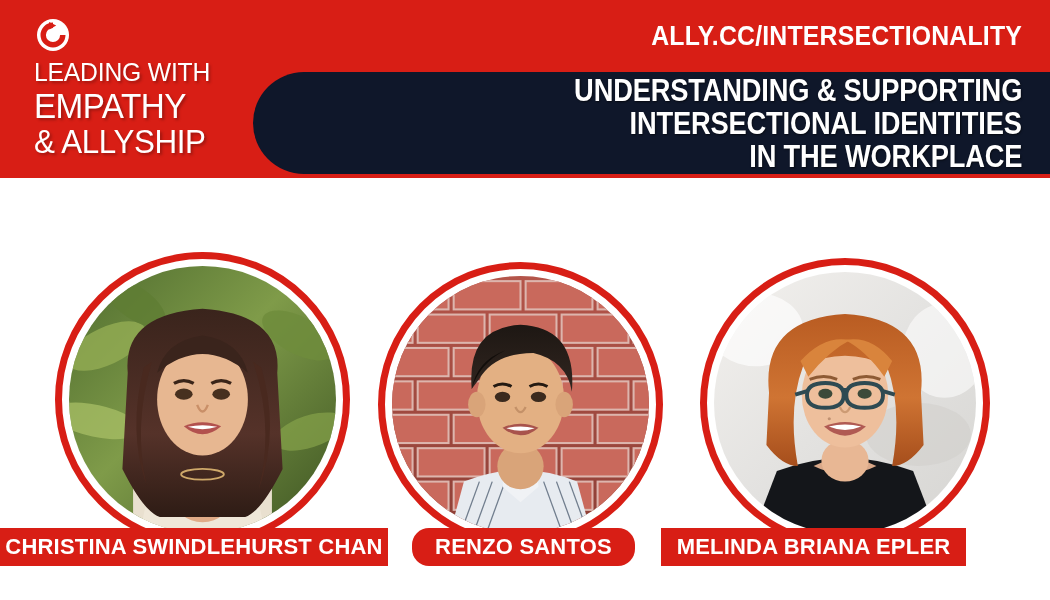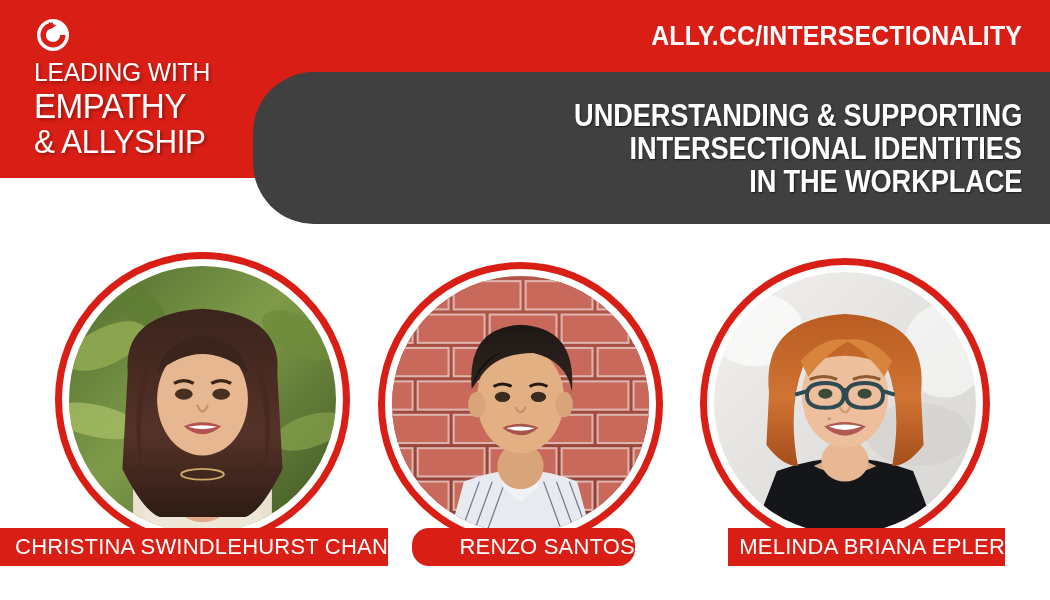--- a/index.html
+++ b/index.html
@@ -109,22 +109,22 @@
     transform-origin: right center;
     font-family: "Liberation Sans", sans-serif;
   }
 
   
   .title-banner {
     position: absolute;
     left: 253px;
     top: 72px;
     width: 797px;
-    height: 152px;
-    background: #404040;
+    height: 102px;
+    background: #0f172a;
     border-top-left-radius: 61px;
     border-bottom-left-radius: 61px;
     z-index: 4;
     box-sizing: border-box;
     padding-right: 28px;
     display: flex;
     flex-direction: column;
     justify-content: center;
     align-items: flex-end;
   }
@@ -173,38 +173,39 @@
     overflow: hidden;
   }
   .portrait-art { width: 100%; height: 100%; display: block; }
 
   .name-bar {
     position: absolute;
     background: #d81e15;
     color: #ffffff;
     display: flex;
     align-items: center;
-    justify-content: flex-end;
+    justify-content: center;
     box-sizing: border-box;
     height: 38px;
     font-size: 22px;
     letter-spacing: 0.2px;
     white-space: nowrap;
     font-family: "Liberation Sans", sans-serif;
+    font-weight: bold;
   }
 
   
   #sp1 .portrait-ring { left: 55px;  top: 62px;  width: 295px; height: 295px; }
   #sp1 .name-bar      { left: 0px;   top: 338px; width: 388px; }
   
   #sp2 .portrait-ring { left: 378px; top: 72px;  width: 285px; height: 285px; }
   #sp2 .name-bar      { left: 412px; top: 338px; width: 223px; border-radius: 17px; }
   
   #sp3 .portrait-ring { left: 700px; top: 68px;  width: 290px; height: 290px; }
-  #sp3 .name-bar      { left: 728px; top: 338px; width: 277px; }
+  #sp3 .name-bar      { left: 661px; top: 338px; width: 305px; }
 </style>
 </head>
 <body>
 
 <div id="slide">
 
   <div class="header-band"></div>
 
   <div class="brand">
     <div class="brand-mark">

